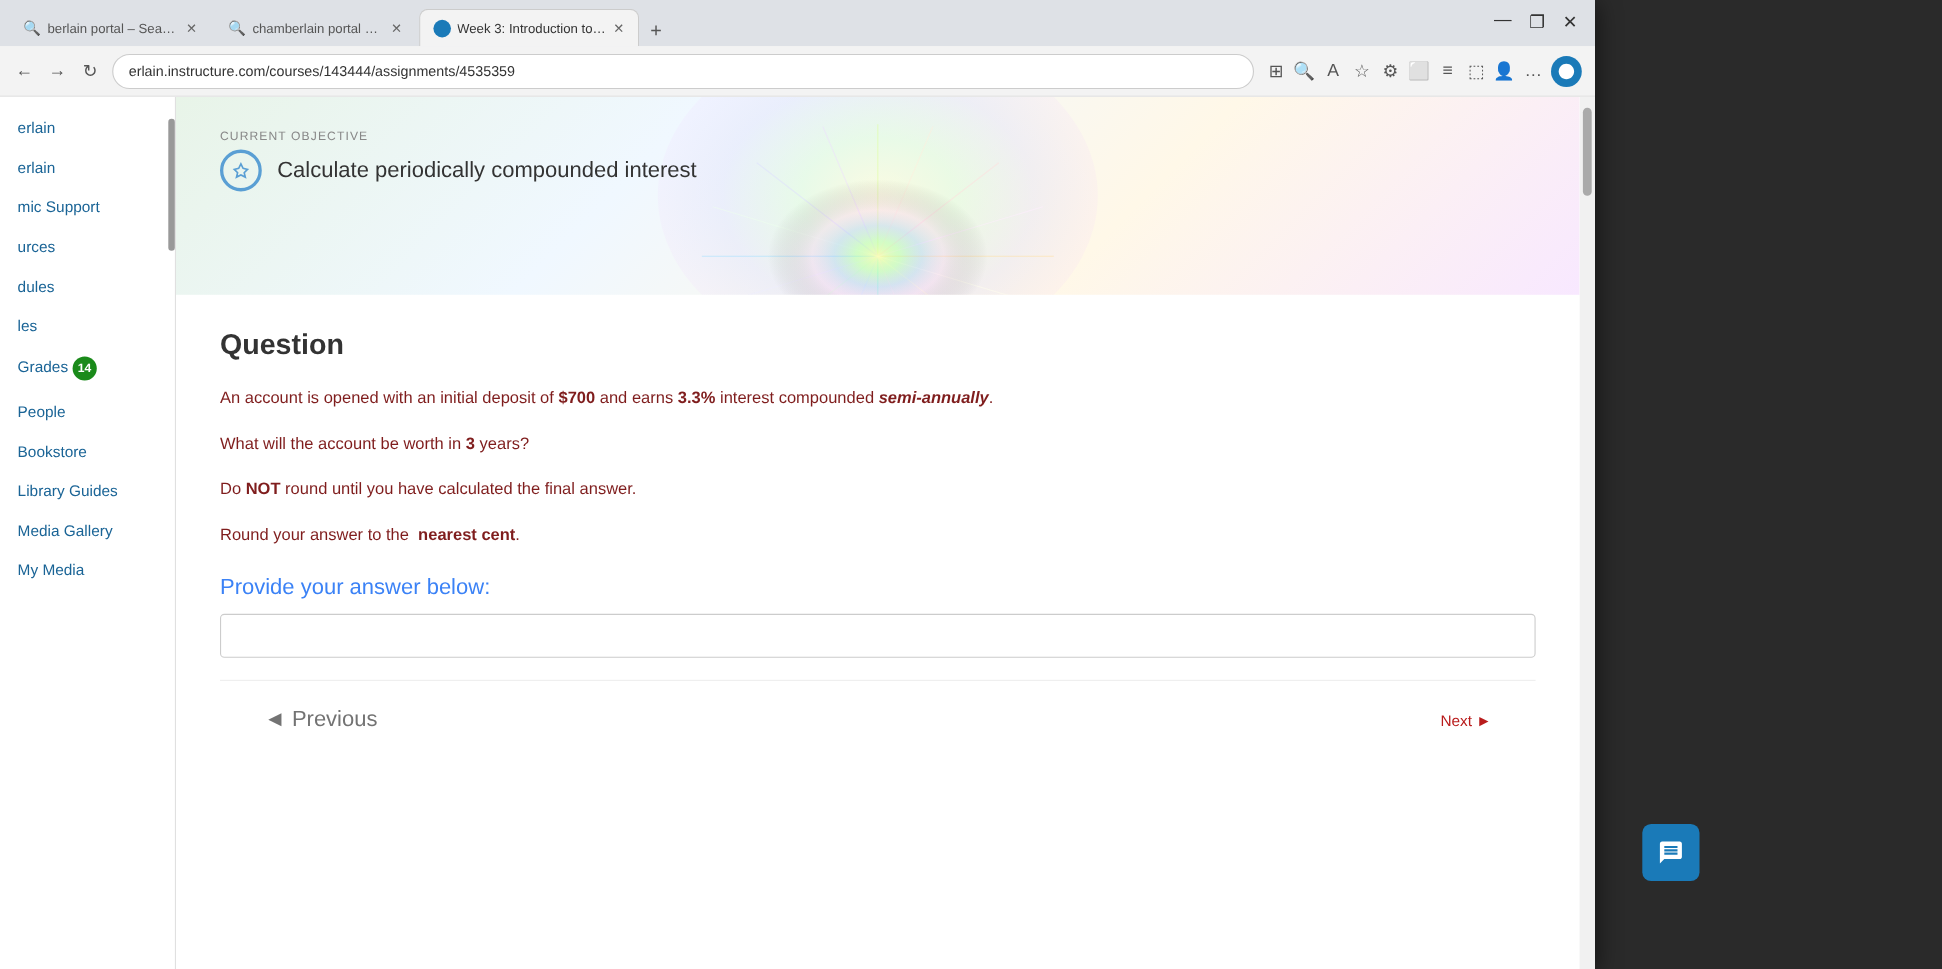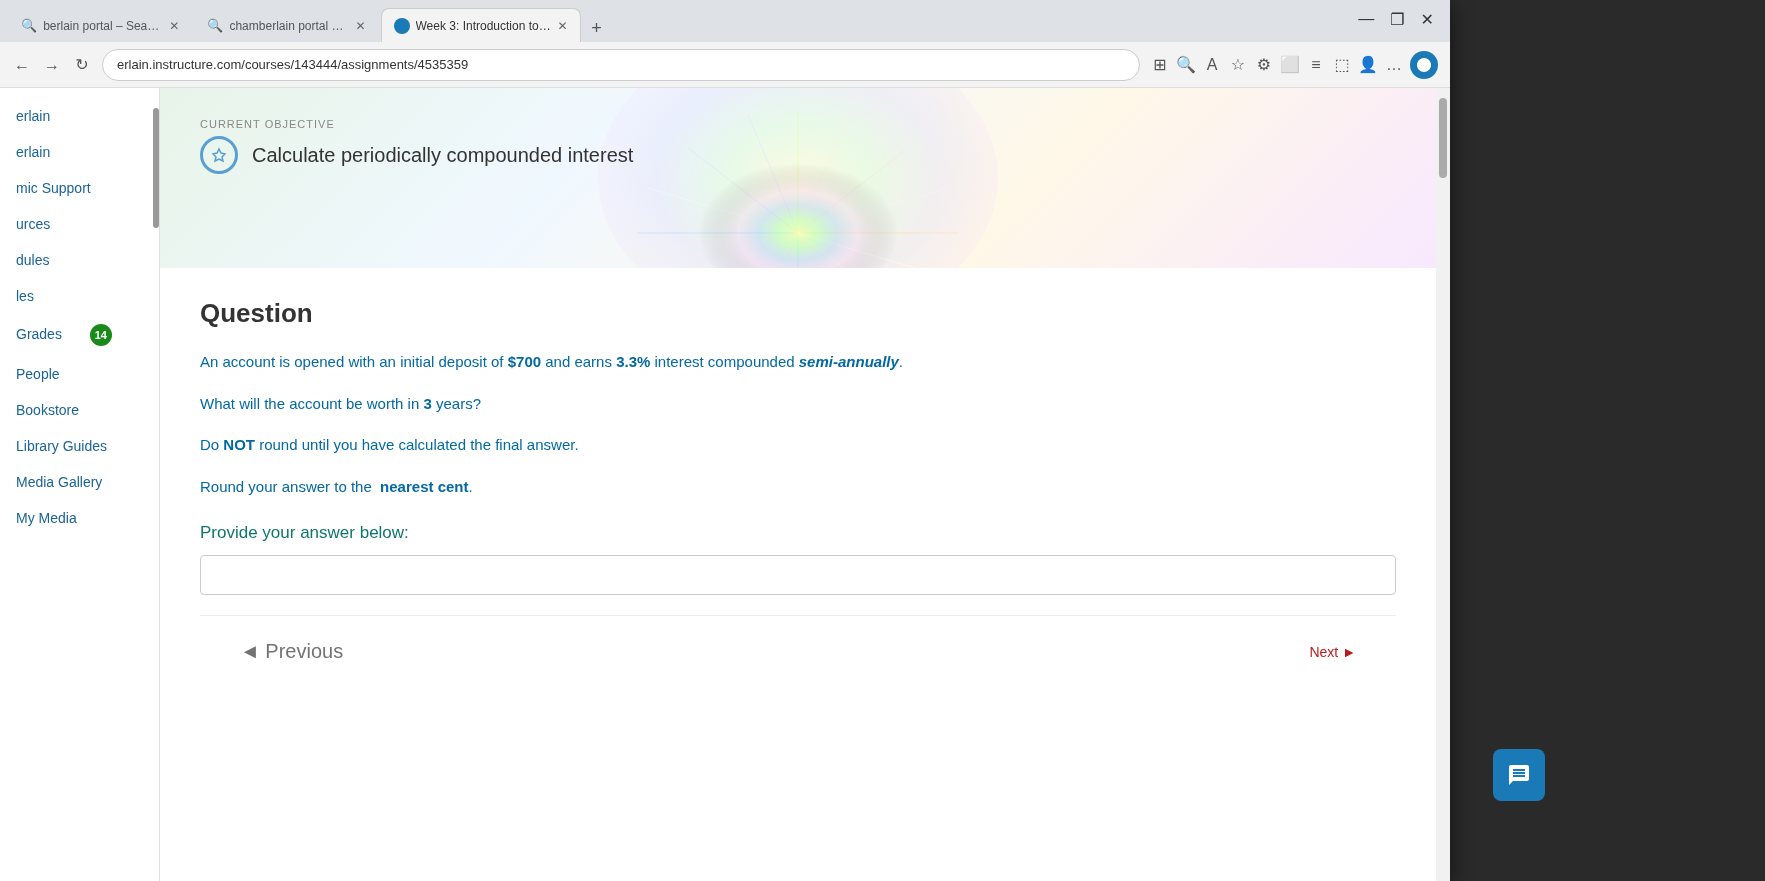--- a/index.html
+++ b/index.html
@@ -145,21 +145,21 @@
       display: inline-flex;
       align-items: center;
       justify-content: center;
       background: #1a8a1a;
       color: #fff;
       border-radius: 50%;
       width: 22px;
       height: 22px;
       font-size: 11px;
       font-weight: bold;
-      margin-left: 24px;
+      margin-left: 0;
     }
 
     
     .main-content {
       flex: 1;
       overflow-y: auto;
       padding: 0;
       position: relative;
     }
 
@@ -189,32 +189,32 @@
       background: #fff;
     }
     .question-title {
       font-size: 26px;
       font-weight: bold;
       color: #333;
       margin-bottom: 20px;
     }
     .question-body {
       font-size: 15px;
-      color: #0369a1;
+      color: #7f1d1d;
       line-height: 1.7;
       margin-bottom: 16px;
     }
     .question-body strong { font-weight: bold; }
     .question-body em { font-style: italic; font-weight: bold; }
     .answer-section {
       margin-top: 24px;
     }
     .answer-label {
-      font-size: 17px;
-      color: #0f766e;
+      font-size: 20px;
+      color: #3b82f6;
       margin-bottom: 12px;
     }
     .answer-input {
       width: 100%;
       height: 40px;
       border: 1px solid #ccc;
       border-radius: 4px;
       padding: 0 12px;
       font-size: 14px;
       outline: none;

